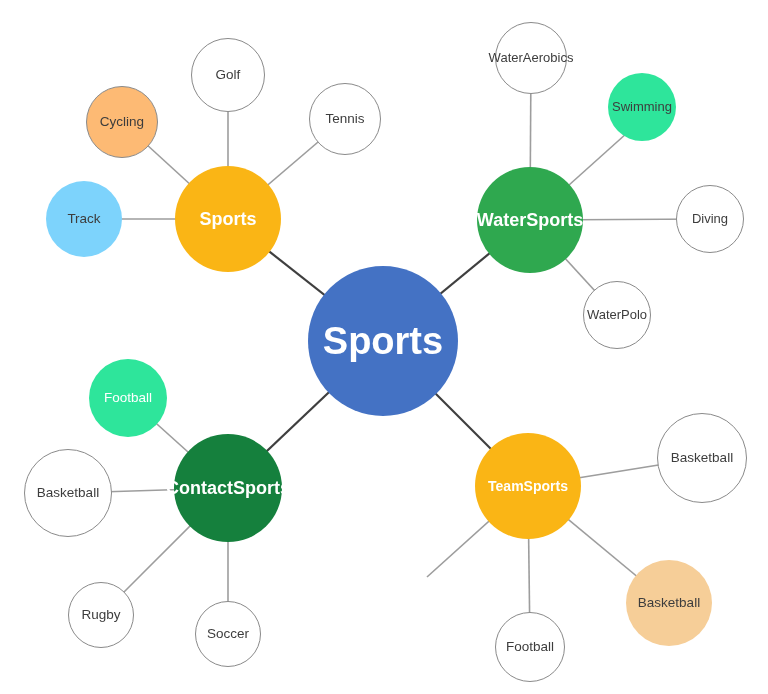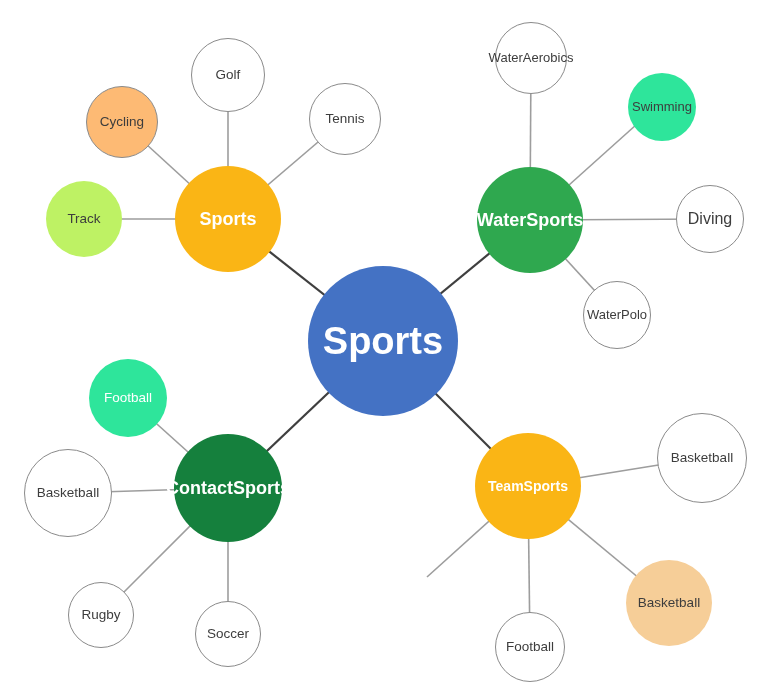--- a/index.html
+++ b/index.html
@@ -73,36 +73,36 @@
     </div>
     <div class="node" style="left: 191px; top: 38px; width: 74px; height: 74px; background: rgb(255, 255, 255); color: rgb(61, 61, 61); font-size: 13.5px; font-weight: 400; border: 1.2px solid rgb(138, 138, 138);">
       <span>Golf</span>
     </div>
     <div class="node" style="left: 86px; top: 86px; width: 72px; height: 72px; background: #fdba74; color: rgb(61, 61, 61); font-size: 13.5px; font-weight: 400; border: 1.2px solid rgb(138, 138, 138);">
       <span>Cycling</span>
     </div>
     <div class="node" style="left: 309px; top: 83px; width: 72px; height: 72px; background: rgb(255, 255, 255); color: rgb(61, 61, 61); font-size: 13.5px; font-weight: 400; border: 1.2px solid rgb(138, 138, 138);">
       <span>Tennis</span>
     </div>
-    <div class="node" style="left: 46px; top: 181px; width: 76px; height: 76px; background: #bef264; color: rgb(61, 61, 61); font-size: 13.5px; font-weight: 400;">
+    <div class="node" style="left: 46px; top: 181px; width: 76px; height: 76px; background: #7dd3fc; color: rgb(61, 61, 61); font-size: 13.5px; font-weight: 400;">
       <span>Track</span>
     </div>
     <div class="node" style="left: 477px; top: 167px; width: 106px; height: 106px; background: rgb(47, 168, 79); color: rgb(255, 255, 255); font-size: 18px; font-weight: 700;">
       <span>Water</span>
       <span>Sports</span>
     </div>
     <div class="node" style="left: 495px; top: 22px; width: 72px; height: 72px; background: rgb(255, 255, 255); color: rgb(61, 61, 61); font-size: 13px; font-weight: 400; border: 1.2px solid rgb(138, 138, 138);">
       <span>Water</span>
       <span>Aerobics</span>
     </div>
-    <div class="node" style="left: 628px; top: 73px; width: 68px; height: 68px; background: rgb(46, 229, 155); color: rgb(61, 61, 61); font-size: 13px; font-weight: 400;">
+    <div class="node" style="left: 608px; top: 73px; width: 68px; height: 68px; background: rgb(46, 229, 155); color: rgb(61, 61, 61); font-size: 13px; font-weight: 400;">
       <span>Swimmin</span>
       <span>g</span>
     </div>
-    <div class="node" style="left: 676px; top: 185px; width: 68px; height: 68px; background: rgb(255, 255, 255); color: rgb(61, 61, 61); font-size: 16px; font-weight: 400; border: 1.2px solid rgb(138, 138, 138);">
+    <div class="node" style="left: 676px; top: 185px; width: 68px; height: 68px; background: rgb(255, 255, 255); color: rgb(61, 61, 61); font-size: 13px; font-weight: 400; border: 1.2px solid rgb(138, 138, 138);">
       <span>Diving</span>
     </div>
     <div class="node" style="left: 583px; top: 281px; width: 68px; height: 68px; background: rgb(255, 255, 255); color: rgb(61, 61, 61); font-size: 13px; font-weight: 400; border: 1.2px solid rgb(138, 138, 138);">
       <span>Water</span>
       <span>Polo</span>
     </div>
     <div class="node" style="left: 174px; top: 434px; width: 108px; height: 108px; background: #15803d; color: rgb(255, 255, 255); font-size: 18px; font-weight: 700;">
       <span>Contact</span>
       <span>Sports</span>
     </div>

